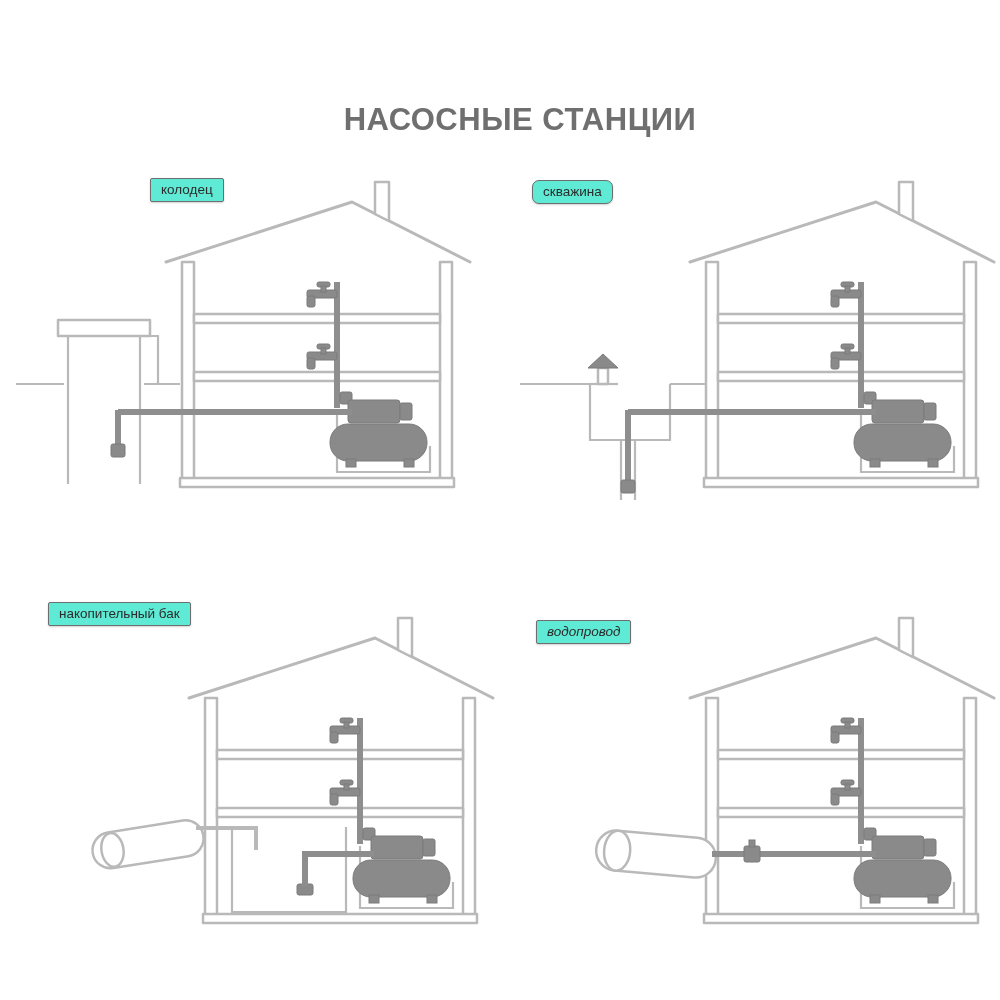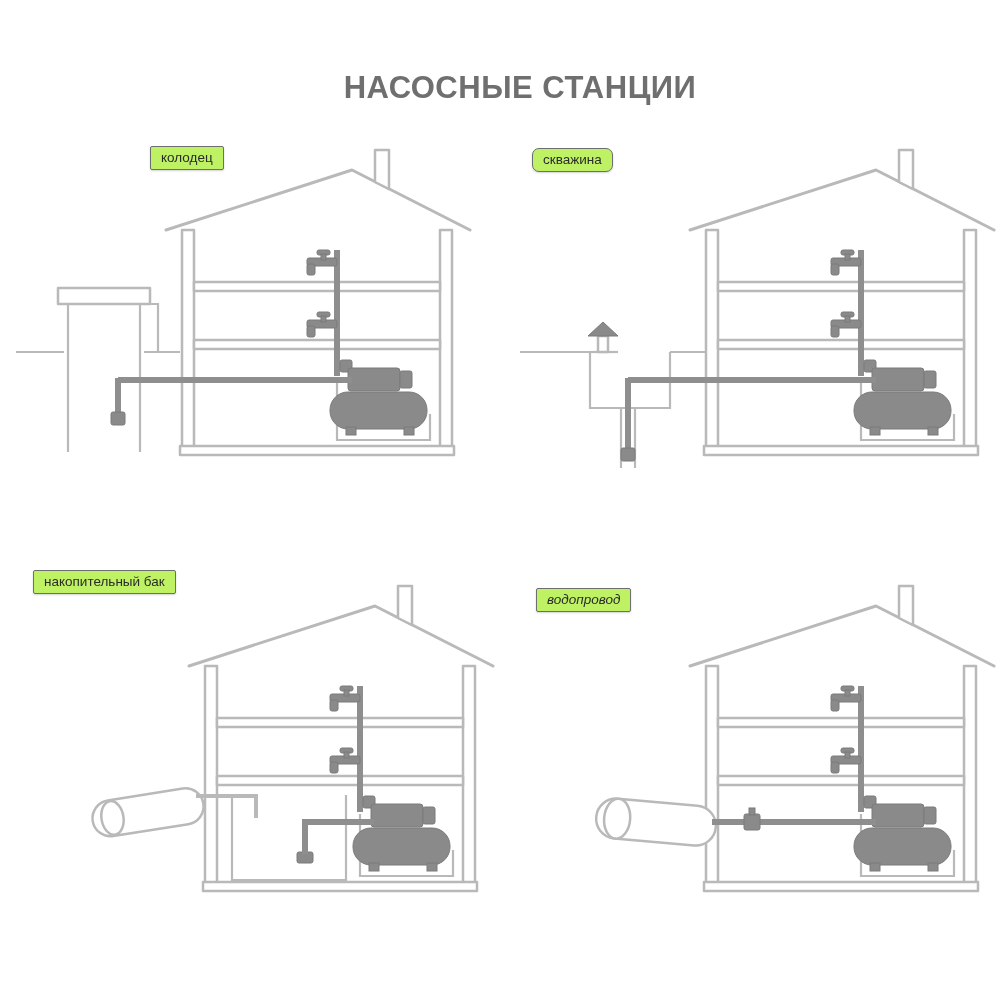--- a/index.html
+++ b/index.html
@@ -1,35 +1,35 @@
 <!DOCTYPE html>
 <html style="--title-text: #6f6f6f; --house-outline: #b9b9b9; --pipe: #8e8e8e; --pump: #8a8a8a;"><head>
 <meta charset="utf-8">
 <style>
   html,body{margin:0;padding:0;}
   body{
     width:1000px;height:1000px;background:#ffffff;position:relative;overflow:hidden;
     font-family:"Liberation Sans",sans-serif;
   }
-  .page{position:absolute;inset:0;}
+  .page{position:absolute;inset:0;margin-top:32px;}
   .title{
     position:absolute;top:70px;left:0;width:1000px;text-align:center;
     font-size:31px;font-weight:bold;letter-spacing:0.5px;
     color:var(--title-text,#6f6f6f);
     padding-left:40px;box-sizing:border-box;
   }
   .label{
-    position:absolute;background:#bef264;border:1px solid #6e6e6e;border-radius:2px;
+    position:absolute;background:#5eead4;border:1px solid #6e6e6e;border-radius:2px;
     font-size:13.5px;color:#2b2b2b;padding:3px 10px;line-height:16px;
     box-shadow:0 1px 2px rgba(0,0,0,0.18);
     white-space:nowrap;
   }
   #label-well{left:150px;top:146px;}
   #label-borehole{left:532px;top:148px;border-radius:7px;}
-  #label-tank{left:33px;top:570px;}
+  #label-tank{left:48px;top:570px;}
   #label-mains{left:536px;top:588px;font-style:italic;}
   svg.canvas{position:absolute;left:0;top:0;}
   .hline{stroke:var(--house-outline,#b9b9b9);fill:none;stroke-width:3;stroke-linecap:round;stroke-linejoin:round;}
   .hfill{stroke:var(--house-outline,#b9b9b9);fill:#ffffff;stroke-width:2.5;stroke-linejoin:round;}
   .light{stroke:var(--house-outline,#b9b9b9);fill:none;stroke-width:2.2;}
   .pipe{stroke:var(--pipe,#8e8e8e);fill:none;stroke-width:6;}
   .pipe-light{stroke:var(--house-outline,#b9b9b9);fill:none;stroke-width:4;}
   .pump{fill:var(--pump,#8a8a8a);stroke:#7b7b7b;stroke-width:1;}
 </style>
 </head>

